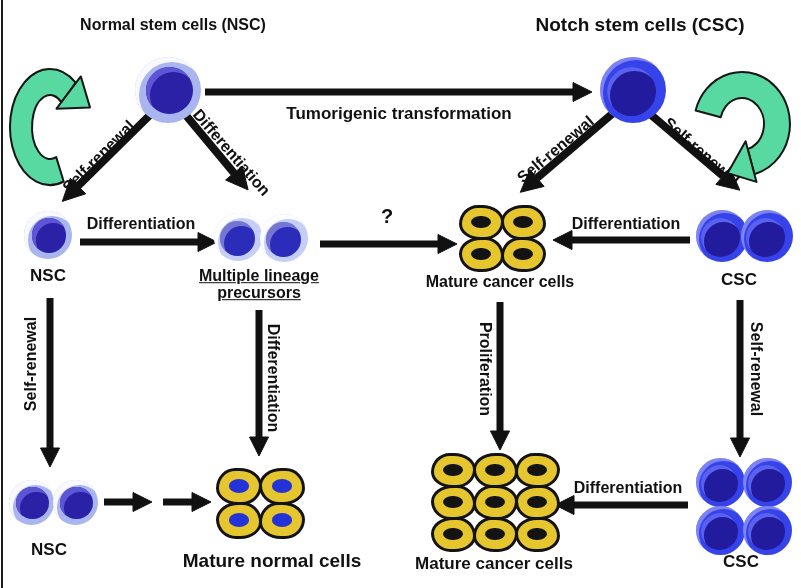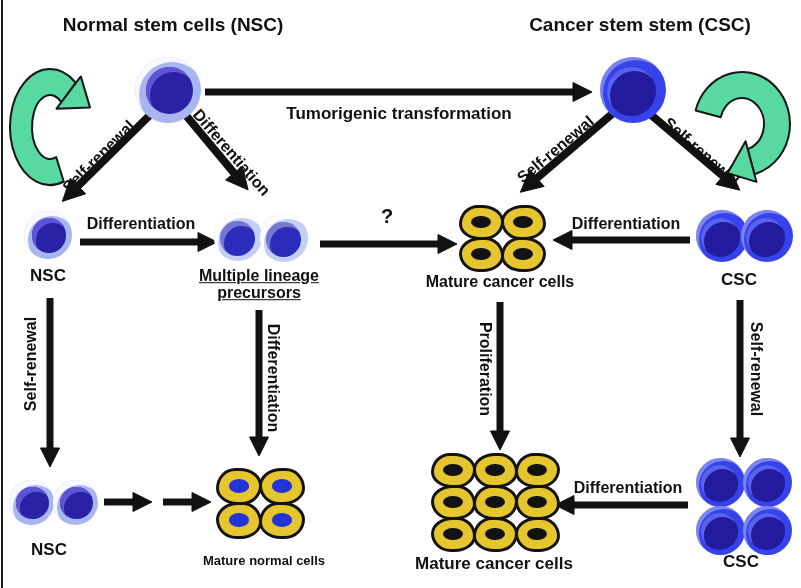--- a/index.html
+++ b/index.html
@@ -84,22 +84,22 @@
     <g transform="translate(5,55)" fill="#58d9a2" stroke="#161616" stroke-width="2" stroke-linejoin="round">
       <path d="M70.7,27.6 A40,58 0 1 0 58.7,126.5 L51.2,102.1 A18,32 0 1 1 56.6,47.5 Z"></path>
       <polygon points="75.8,21.4 51.5,53.7 85,52.4"></polygon>
     </g>
     <g transform="translate(688,60)" fill="#58d9a2" stroke="#161616" stroke-width="2" stroke-linejoin="round">
       <path d="M7.6,50.5 A48,52 0 1 1 66.4,114.2 L59.7,89.1 A22,26 0 1 0 32.7,57.3 Z"></path>
       <polygon points="68.5,121.9 57.6,81.3 39.7,113.1"></polygon>
     </g>
   </svg>
 
-  <div class="lbl" style="left:173px;top:25px;font-size:19px;text-align:right;">Normal stem cells (NSC)</div>
-  <div class="lbl" style="left:640px;top:25px;font-size:19px;">Cancer stem stem (CSC)</div>
+  <div class="lbl" style="left:173px;top:25px;font-size:16px;text-align:right;">Normal stem cells (NSC)</div>
+  <div class="lbl" style="left:640px;top:25px;font-size:19px;">Notch stem cells (CSC)</div>
 
   <div class="lbl" style="left:399px;top:70px;font-size:17px;margin-top:44px;">Tumorigenic transformation</div>
 
   <div class="lbl" style="left:99px;top:157px;font-size:16px;transform:translate(-50%,-50%) rotate(-45deg);">Self-renewal</div>
   <div class="lbl" style="left:231px;top:153px;font-size:16px;transform:translate(-50%,-50%) rotate(49deg);">Differentiation</div>
   <div class="lbl" style="left:556px;top:150px;font-size:16px;transform:translate(-50%,-50%) rotate(-40deg);">Self-renewal</div>
   <div class="lbl" style="left:701px;top:152px;font-size:16px;transform:translate(-50%,-50%) rotate(41deg);">Self-renewal</div>
 
   <div class="lbl" style="left:141px;top:224px;font-size:16px;">Differentiation</div>
   <div class="lbl" style="left:387px;top:216px;font-size:20px;">?</div>
@@ -111,21 +111,21 @@
   </div>
   <div class="lbl" style="left:500px;top:282px;font-size:16px;">Mature cancer cells</div>
   <div class="lbl" style="left:739px;top:280px;font-size:17px;">CSC</div>
 
   <div class="lbl" style="left:31px;top:364px;font-size:16px;transform:translate(-50%,-50%) rotate(-90deg);">Self-renewal</div>
   <div class="lbl" style="left:273px;top:378px;font-size:16px;transform:translate(-50%,-50%) rotate(90deg);">Differentiation</div>
   <div class="lbl" style="left:485px;top:369px;font-size:16px;transform:translate(-50%,-50%) rotate(90deg);">Proliferation</div>
   <div class="lbl" style="left:756px;top:369px;font-size:16px;transform:translate(-50%,-50%) rotate(90deg);">Self-renewal</div>
 
   <div class="lbl" style="left:49px;top:550px;font-size:17px;">NSC</div>
-  <div class="lbl" style="left:264px;top:561px;font-size:13px;">Mature normal cells</div>
+  <div class="lbl" style="left:272px;top:561px;font-size:19px;">Mature normal cells</div>
   <div class="lbl" style="left:494px;top:564px;font-size:17px;">Mature cancer cells</div>
   <div class="lbl" style="left:741px;top:562px;font-size:17px;">CSC</div>
   <div class="lbl" style="left:628px;top:488px;font-size:16px;">Differentiation</div>
 
   <div class="scell nsc-o" style="left:135px;top:57px;width:66px;height:66px;">
       <div class="inner nsc-i"></div>
     </div>
   <div class="scell csc-o" style="left:600px;top:57px;width:66px;height:66px;">
       <div class="inner csc-i"></div>
     </div>

